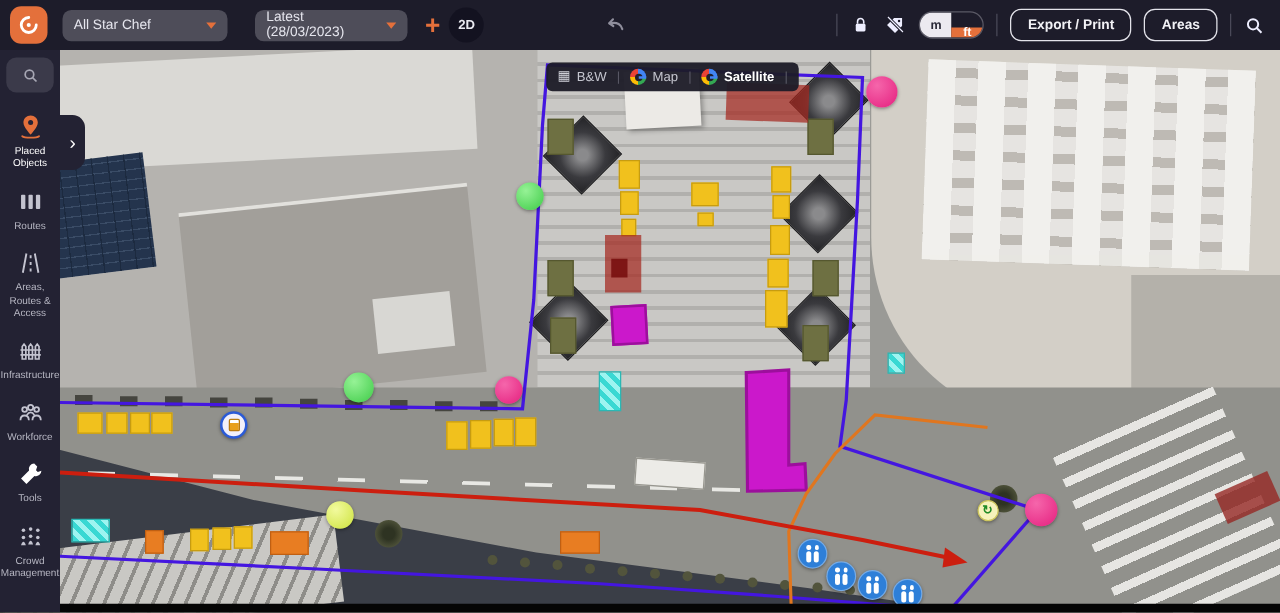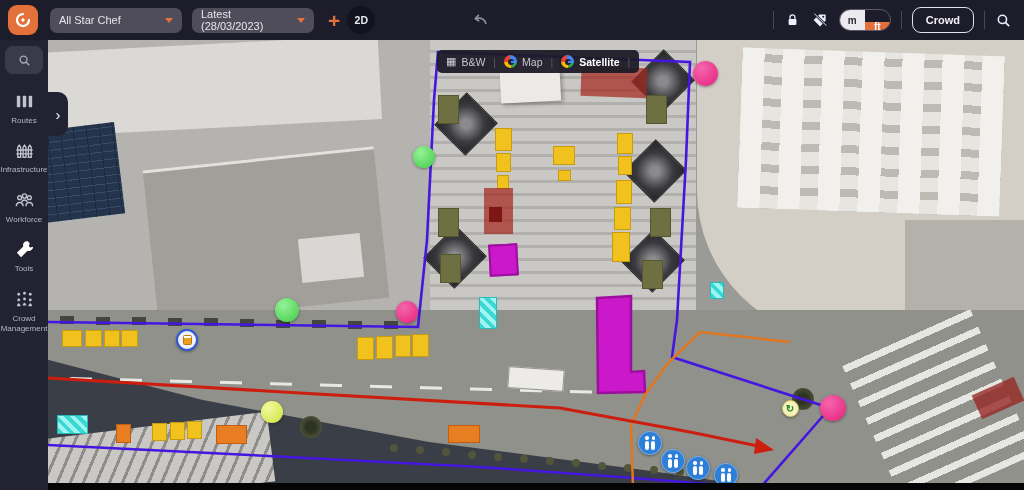--- a/index.html
+++ b/index.html
@@ -273,27 +273,42 @@
     <div class="abs blackbar"></div>
   </div>
 
   <div id="sidebar">
     <div class="sb-search">
       <svg width="15" height="15" viewBox="0 0 24 24" fill="none" stroke="#a7a7b4" stroke-width="2.2">
         <circle cx="10.5" cy="10.5" r="5.5"></circle>
           <line x1="14.5" y1="14.5" x2="19.5" y2="19.5"></line>
       </svg>
     </div>
+    <div class="nav-item active">
+      <svg viewBox="0 0 24 24">
+        <path d="M12 2.5c-3.3 0-6 2.6-6 5.9 0 4 6 10.1 6 10.1s6-6.1 6-10.1c0-3.3-2.7-5.9-6-5.9z" fill="#e4703b"></path>
+        <circle cx="12" cy="8.3" r="2.1" fill="#242336"></circle>
+        <path d="M5 19.8c1.8 1.6 12.2 1.6 14 0" stroke="#e4703b" stroke-width="1.5" fill="none" stroke-linecap="round"></path>
+      </svg>
+      <span class="nlabel">Placed Objects</span>
+    </div>
     <div class="nav-item">
       <svg viewBox="0 0 24 24" fill="#c3c3cf">
         <rect x="4" y="6" width="3.6" height="12" rx="0.8"></rect>
           <rect x="10.2" y="6" width="3.6" height="12" rx="0.8"></rect>
           <rect x="16.4" y="6" width="3.6" height="12" rx="0.8"></rect>
       </svg>
       <span class="nlabel">Routes</span>
+    </div>
+    <div class="nav-item">
+      <svg viewBox="0 0 24 24" fill="none" stroke="#c3c3cf" stroke-width="1.6">
+        <path d="M8.5 4 L5.5 20 M15.5 4 L18.5 20"></path>
+          <path d="M12 5.5v2.5 M12 11v2.5 M12 16.5V19"></path>
+      </svg>
+      <span class="nlabel">Areas, Routes &amp; Access</span>
     </div>
     <div class="nav-item">
       <svg viewBox="0 0 24 24" fill="none" stroke="#c3c3cf" stroke-width="1.4">
         <path d="M5 19V8.5l1.5-2L8 8.5V19zM10.5 19V8.5l1.5-2 1.5 2V19zM16 19V8.5l1.5-2L19 8.5V19z"></path>
           <path d="M3.5 11.5h17M3.5 15.5h17"></path>
       </svg>
       <span class="nlabel">Infrastructure</span>
     </div>
     <div class="nav-item">
       <svg viewBox="0 0 24 24" fill="none" stroke="#c3c3cf" stroke-width="1.5">
@@ -329,21 +344,21 @@
     <div class="logo">
       <svg width="18" height="18" viewBox="0 0 24 24" fill="none" stroke="#ffffff" stroke-width="3">
         <path d="M12 4a8 8 0 1 0 8 8" stroke-linecap="round"></path>
           <circle cx="12" cy="12" r="2.2" fill="#ffffff" stroke="none"></circle>
       </svg>
     </div>
     <div class="dd" style="width:132px;margin-left:12px;">
       <span>All Star Chef</span>
       <span class="caret"></span>
     </div>
-    <div class="dd" style="width:122px;margin-left:10px;justify-content:flex-end;">
+    <div class="dd" style="width:122px;margin-left:22px;justify-content:flex-end;">
       <span>Latest (28/03/2023)</span>
       <span class="caret"></span>
     </div>
     <span class="plus" style="margin-left:14px;">+</span>
     <div class="btn2d" style="margin-left:7px;">2D</div>
     <span class="ticon" style="margin-left:95px;">
       <svg width="19" height="19" viewBox="0 0 24 24" fill="none" stroke="#8f8e9c" stroke-width="2.2" stroke-linecap="round" stroke-linejoin="round">
         <path d="M20 15.5c-1-4.5-5.5-7-10.3-6.2L7.2 9.6"></path>
           <polyline points="10.6,5.6 6.8,9.6 10.9,12.4"></polyline>
       </svg>
@@ -362,21 +377,22 @@
           <circle cx="16.3" cy="7.7" r="1.3" fill="#1d1c2a"></circle>
           <line x1="4.5" y1="3.5" x2="20.5" y2="19.5" stroke="#1d1c2a" stroke-width="3.4"></line>
           <line x1="4.5" y1="3.5" x2="20.5" y2="19.5" stroke="#eef" stroke-width="1.3"></line>
         </svg>
       </span>
       <span class="unit-toggle">
         <span class="unit metric">m</span>
         <span class="unit imperial selected">ft</span>
       </span>
       <span class="tbdiv"></span>
-      <button class="obtn">Crowd</button>
+      <button class="obtn">Export / Print</button>
+      <button class="obtn">Areas</button>
       <span class="tbdiv"></span>
       <span class="ticon">
         <svg width="17" height="17" viewBox="0 0 24 24" fill="none" stroke="#eef" stroke-width="2.2">
           <circle cx="10.5" cy="10.5" r="5.8"></circle>
             <line x1="15" y1="15" x2="20" y2="20"></line>
         </svg>
       </span>
     </div>
   </div>
 </div>

